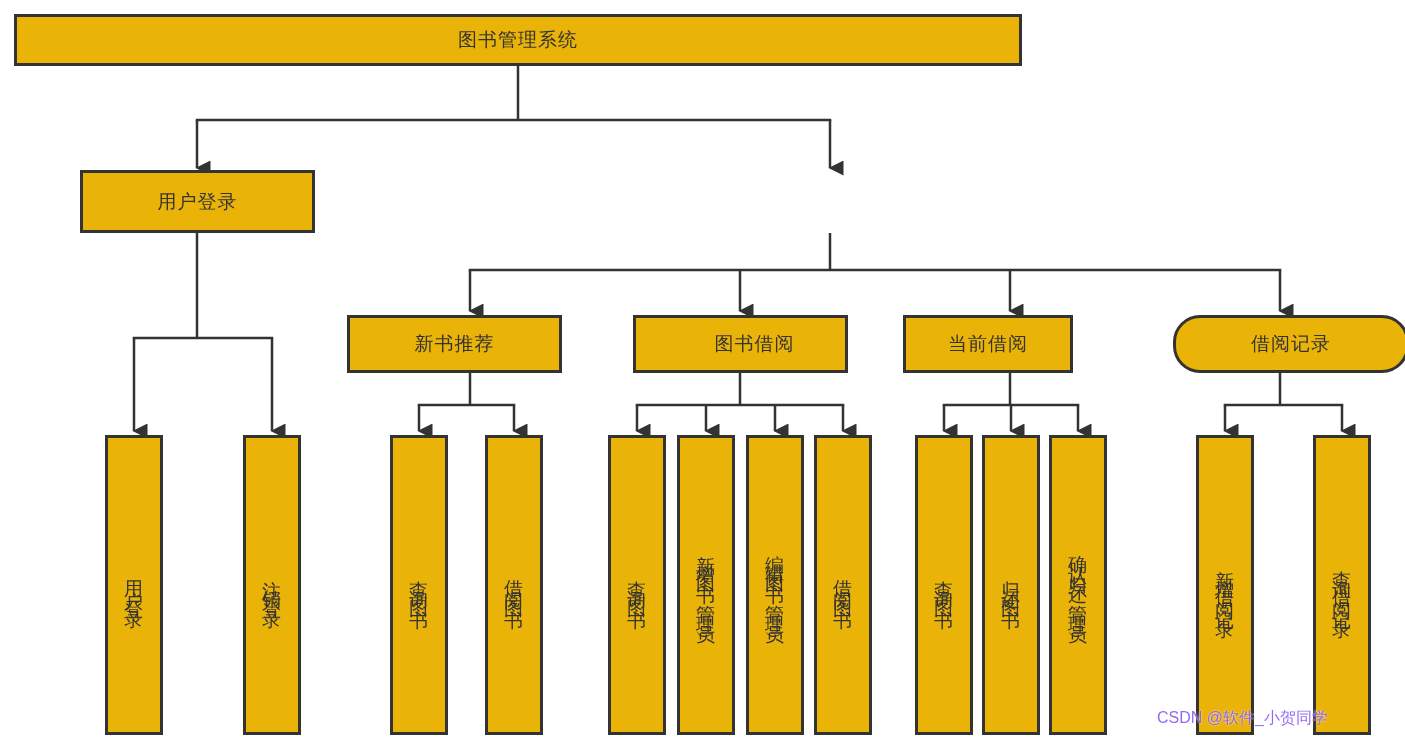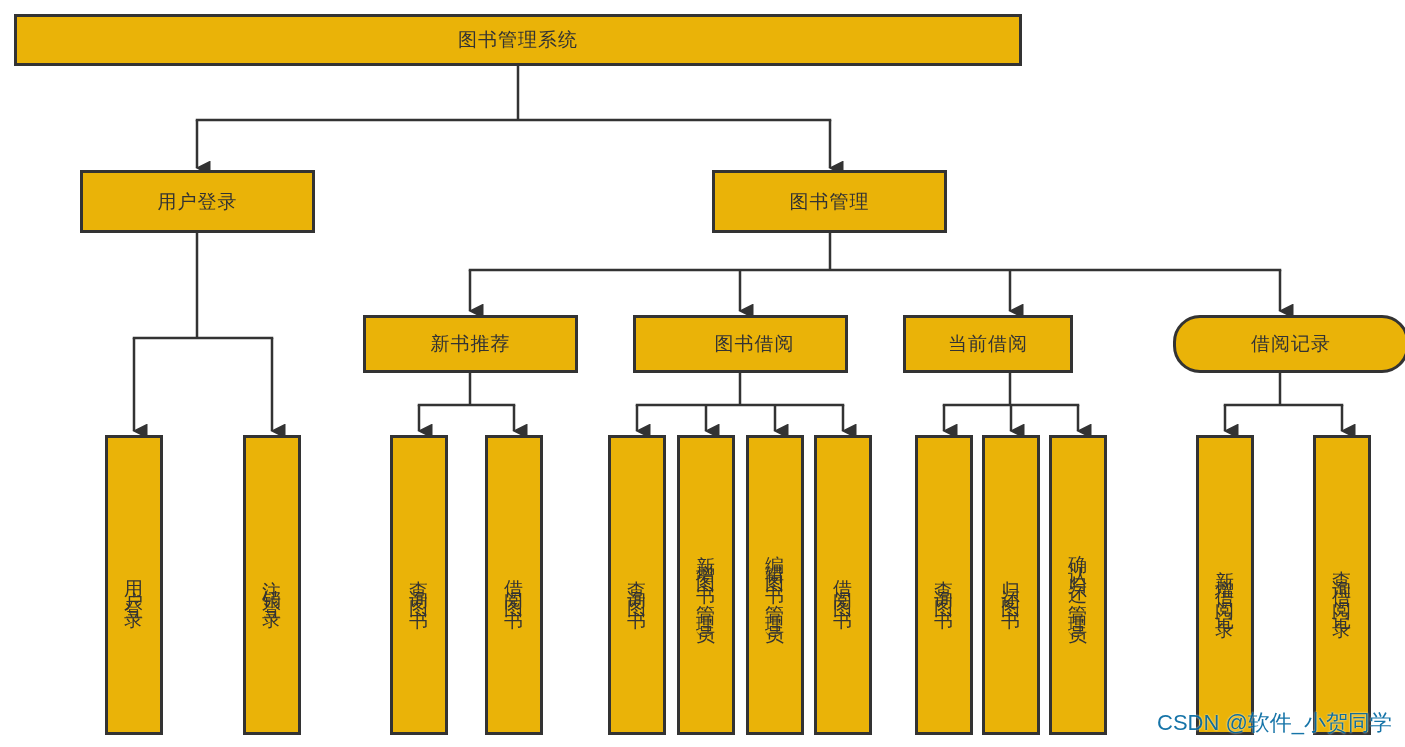--- a/index.html
+++ b/index.html
@@ -32,22 +32,22 @@
     writing-mode:vertical-rl;
     text-orientation:mixed;
     font-size:19px;
     line-height:1;
     letter-spacing:10px;
   }
   .watermark {
     position:absolute;
     left:1157px; top:708px;
     z-index:3;
-    font-size:22px;
-    color:#0369a1;
+    font-size:16px;
+    color:#8b5cf6;
     opacity:0.92;
     white-space:nowrap;
     text-shadow:0 0 2px #ffffff;
   }
 </style>
 </head>
 <body>
 
 <div class="canvas">
 
@@ -101,25 +101,22 @@
     </g>
   </svg>
 
   <div class="node h-node" style="left:14px; top:14px; width:1008px; height:52px;">
     <span>图书管理系统</span>
   </div>
 
   <div class="node h-node" style="left:80px; top:170px; width:235px; height:63px;">
     <span>用户登录</span>
   </div>
-  <div class="node h-node" style="left:712px; top:170px; width:235px; height:63px;">
-    <span>图书管理</span>
-  </div>
 
-  <div class="node h-node" style="left:363px; top:315px; width:215px; height:58px;">
+  <div class="node h-node" style="left:347px; top:315px; width:215px; height:58px;">
     <span>新书推荐</span>
   </div>
   <div class="node h-node" style="left:633px; top:315px; width:215px; height:58px;padding-left:28px;">
     <span>图书借阅</span>
   </div>
   <div class="node h-node" style="left:903px; top:315px; width:170px; height:58px;">
     <span>当前借阅</span>
   </div>
   <div class="node h-node" style="left:1173px; top:315px; width:236px; height:58px;border-radius:27px;">
     <span>借阅记录</span>

